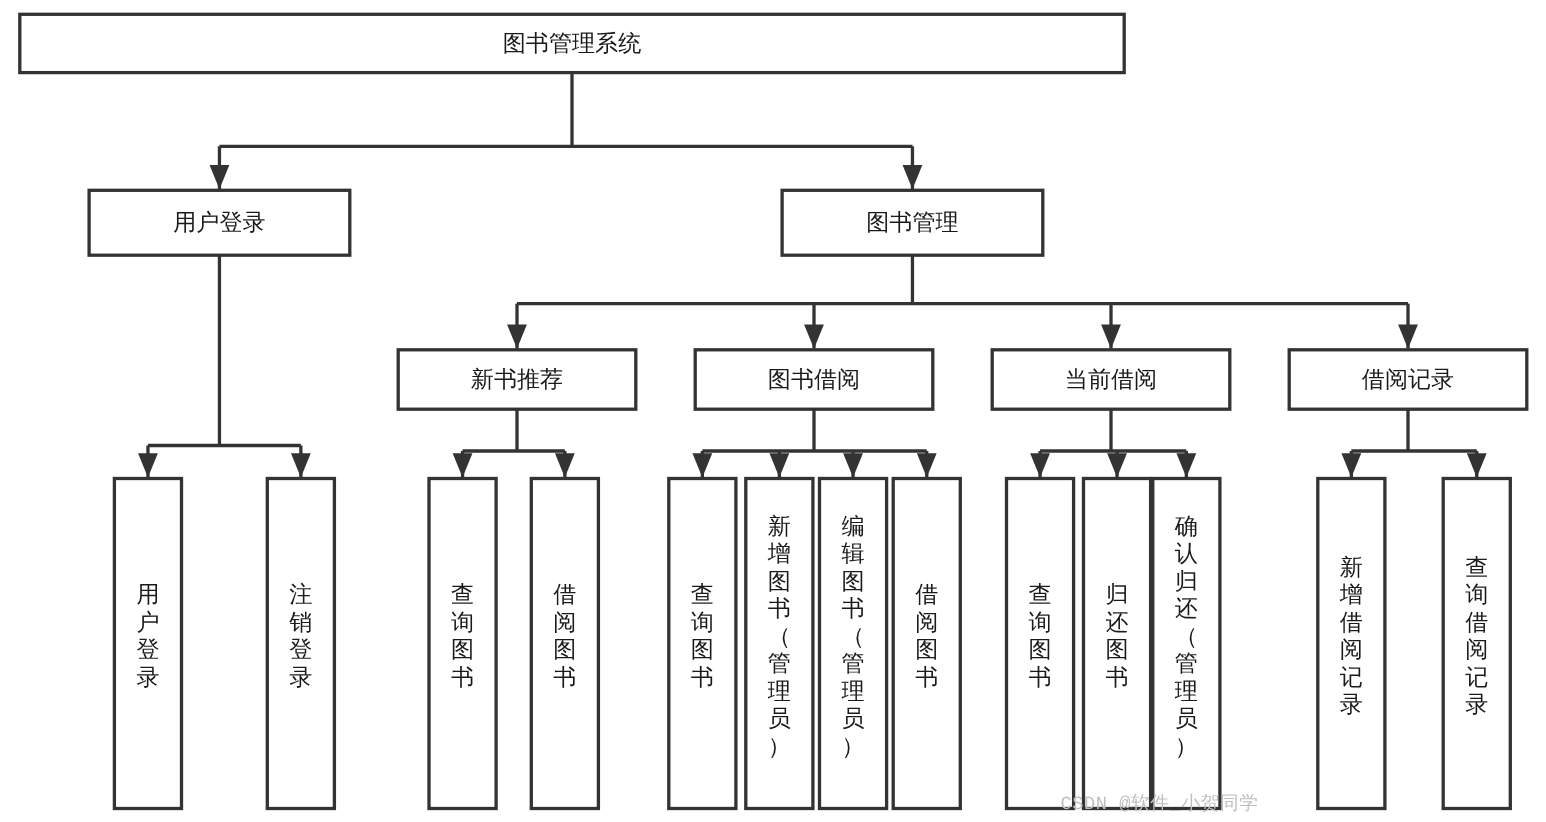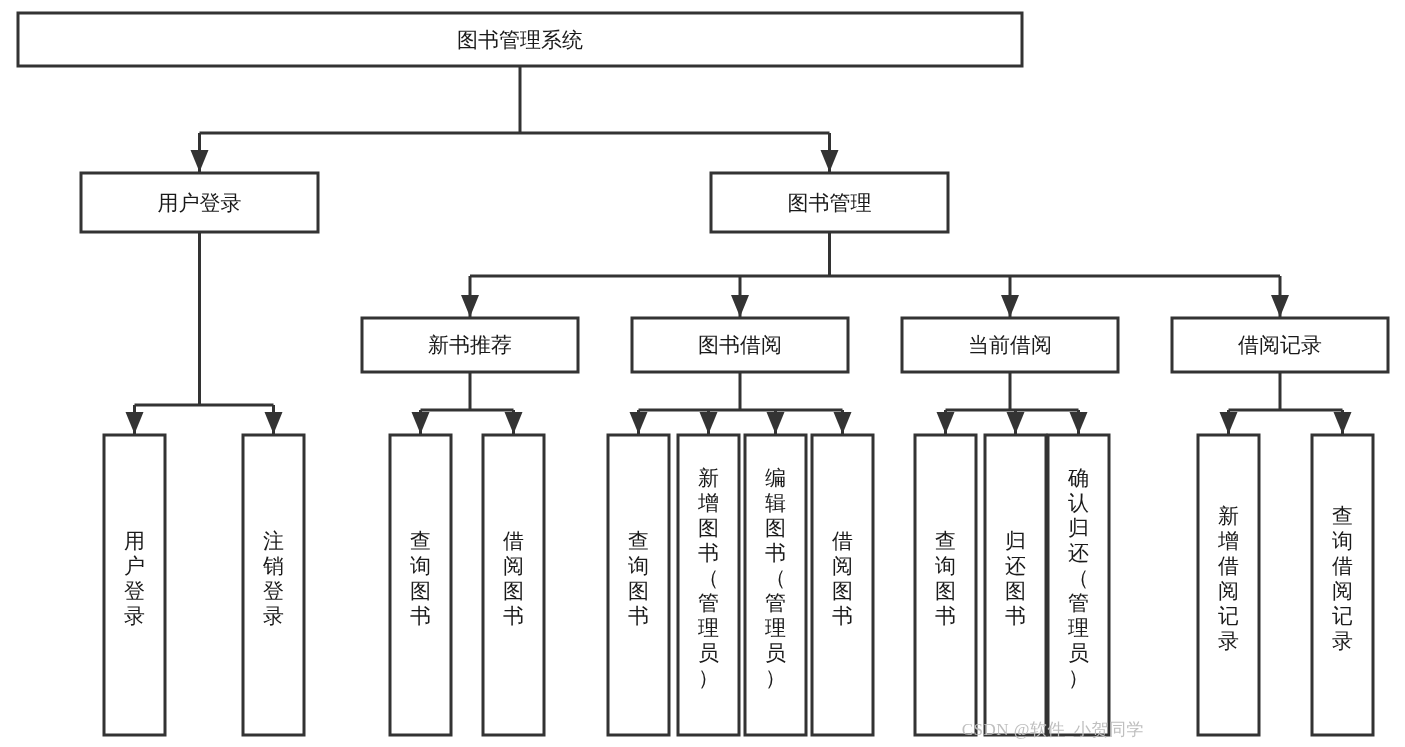--- a/index.html
+++ b/index.html
@@ -50,21 +50,21 @@
   .node-label-v {
     font-family: "DejaVu Sans", "Liberation Sans", sans-serif;
     font-size: 21px;
     fill: #1a1a1a;
     text-anchor: middle;
   }
   .watermark {
     position: absolute;
     right: 10px;
     bottom: 6px;
-    font-family: Liberation Serif, serif;
+    font-family: Liberation Mono, monospace;
     font-size: 17px;
     color: #bfbfbf;
     white-space: nowrap;
     letter-spacing: 0.5px;
     pointer-events: none;
   }
 </style>
 </head>
 <body>
 

